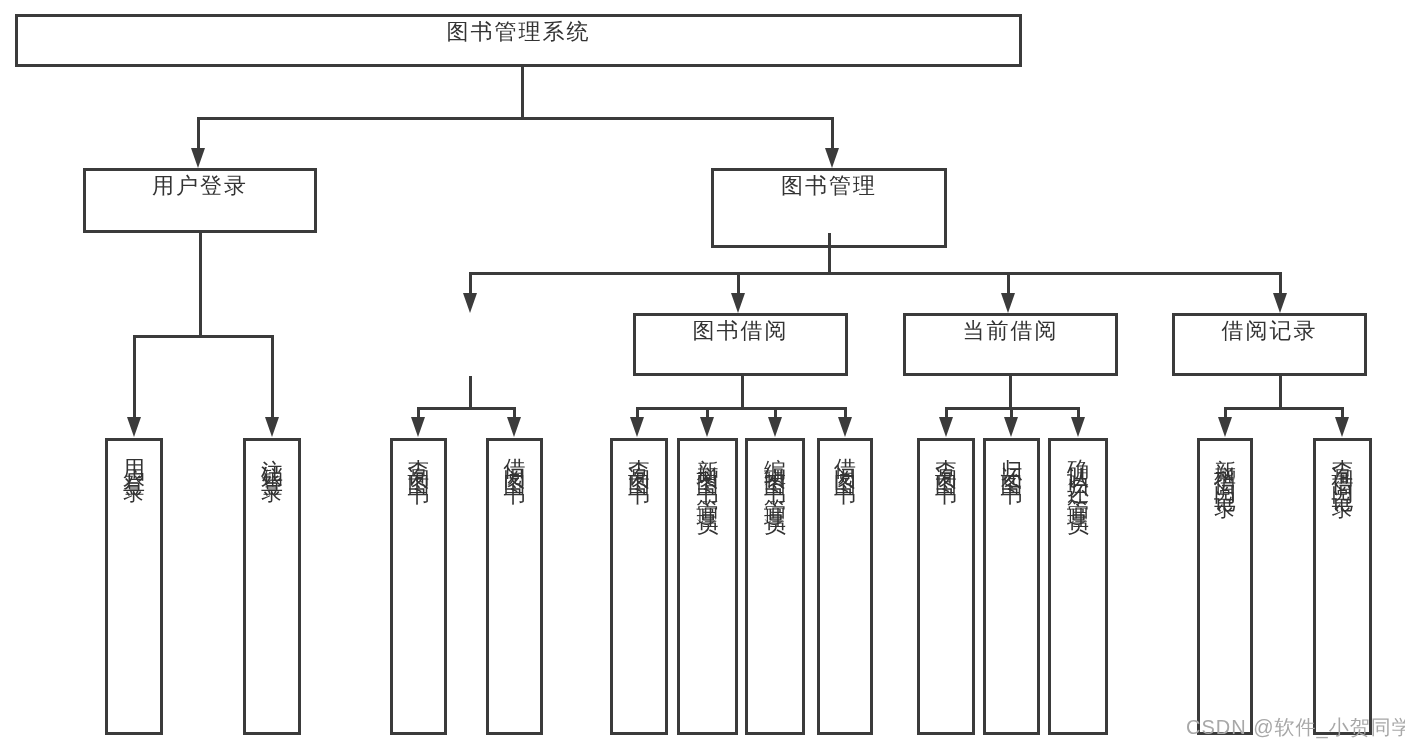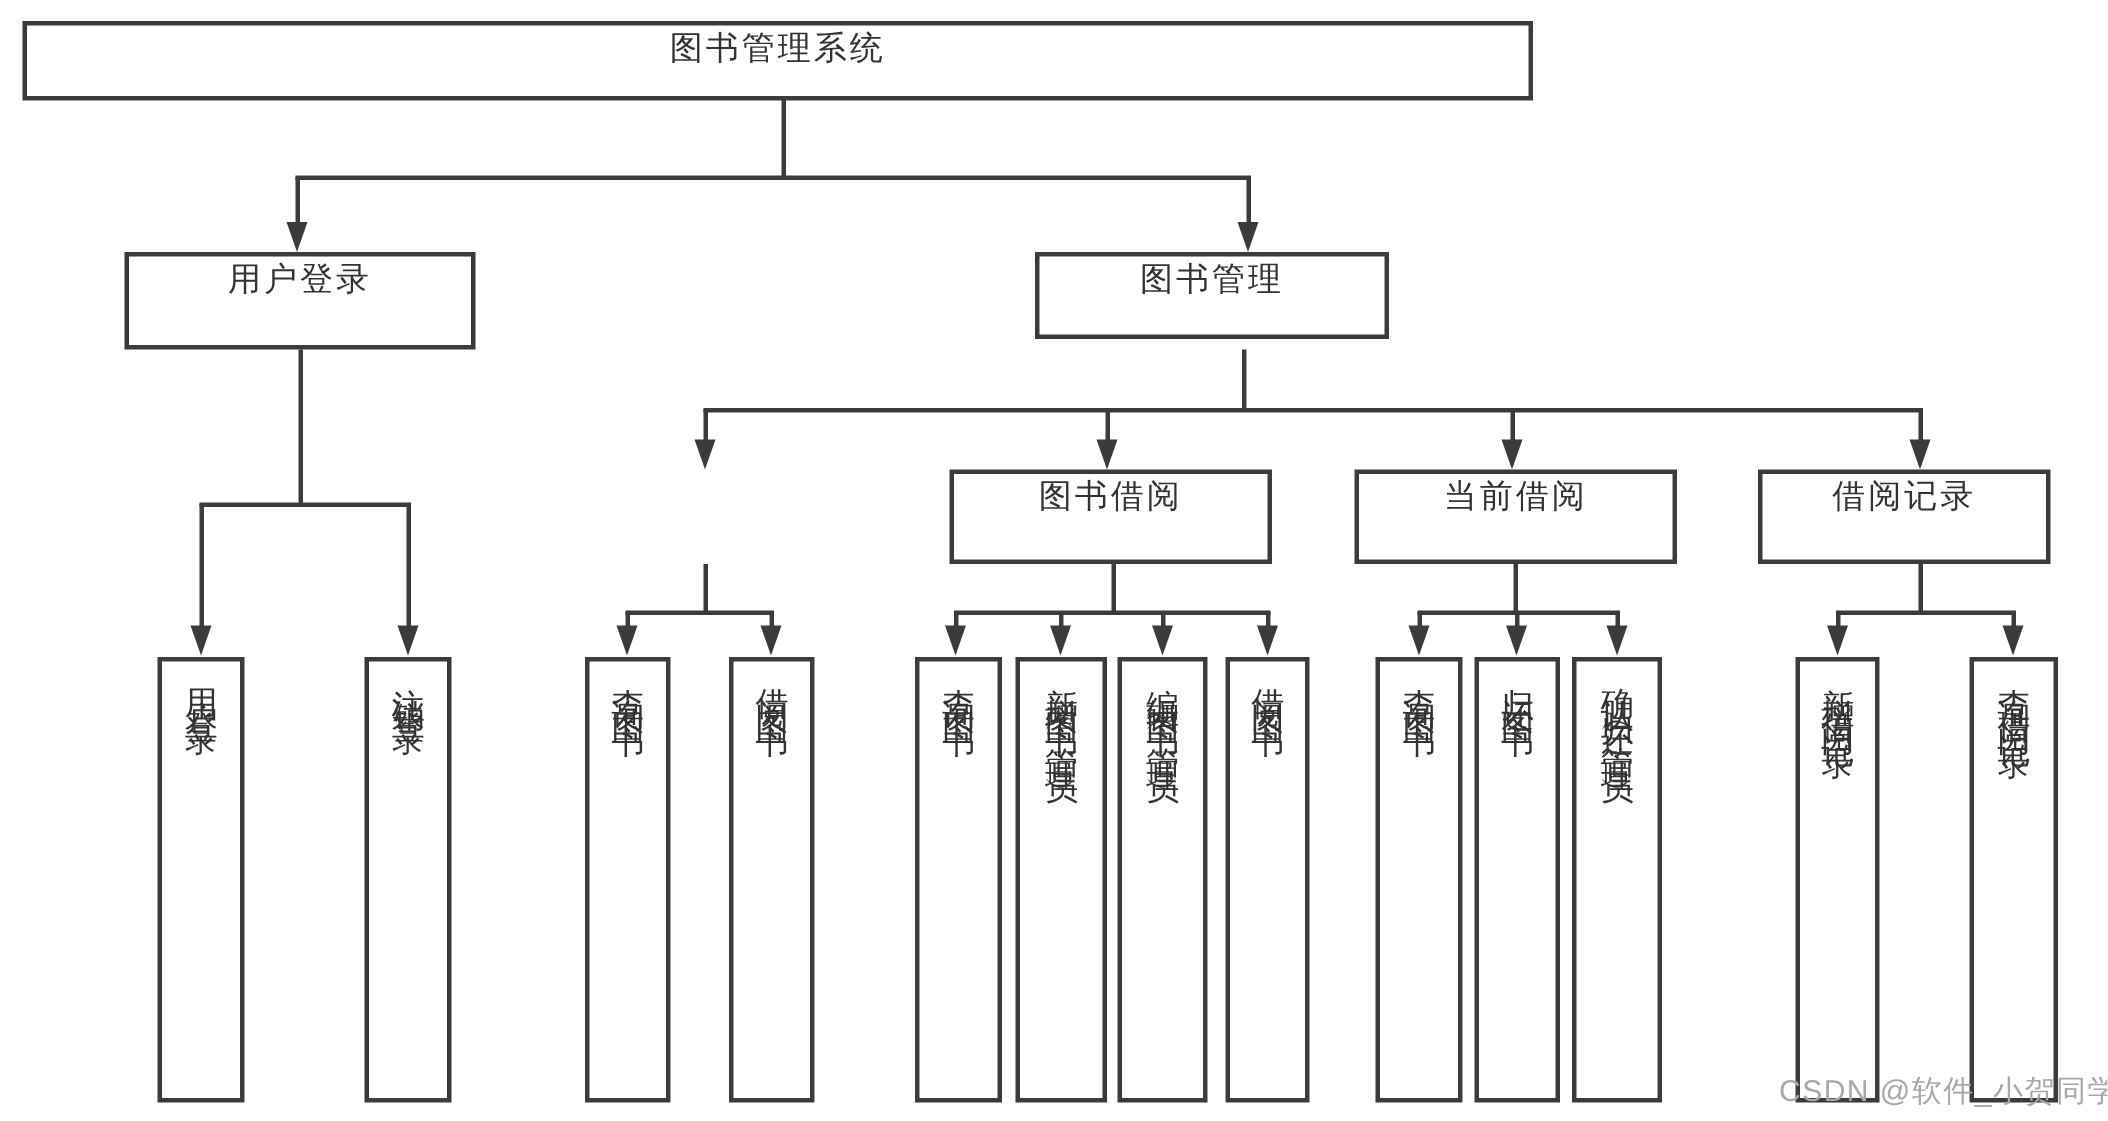--- a/index.html
+++ b/index.html
@@ -47,21 +47,21 @@
 
 <div class="canvas" id="canvas">
 
   <div class="node" style="left:15px;top:14px;width:1007px;height:53px">
     <span class="hlbl">图书管理系统</span>
   </div>
 
   <div class="node" style="left:83px;top:168px;width:234px;height:65px">
     <span class="hlbl">用户登录</span>
   </div>
-  <div class="node" style="left:690px;top:168px;width:236px;height:58px">
+  <div class="node" style="left:711px;top:168px;width:236px;height:80px">
     <span class="hlbl">图书管理</span>
   </div>
 
   <div class="node" style="left:903px;top:313px;width:215px;height:63px">
     <span class="hlbl">当前借阅</span>
   </div>
   <div class="node" style="left:633px;top:313px;width:215px;height:63px">
     <span class="hlbl">图书借阅</span>
   </div>
   <div class="node" style="left:1172px;top:313px;width:195px;height:63px">

